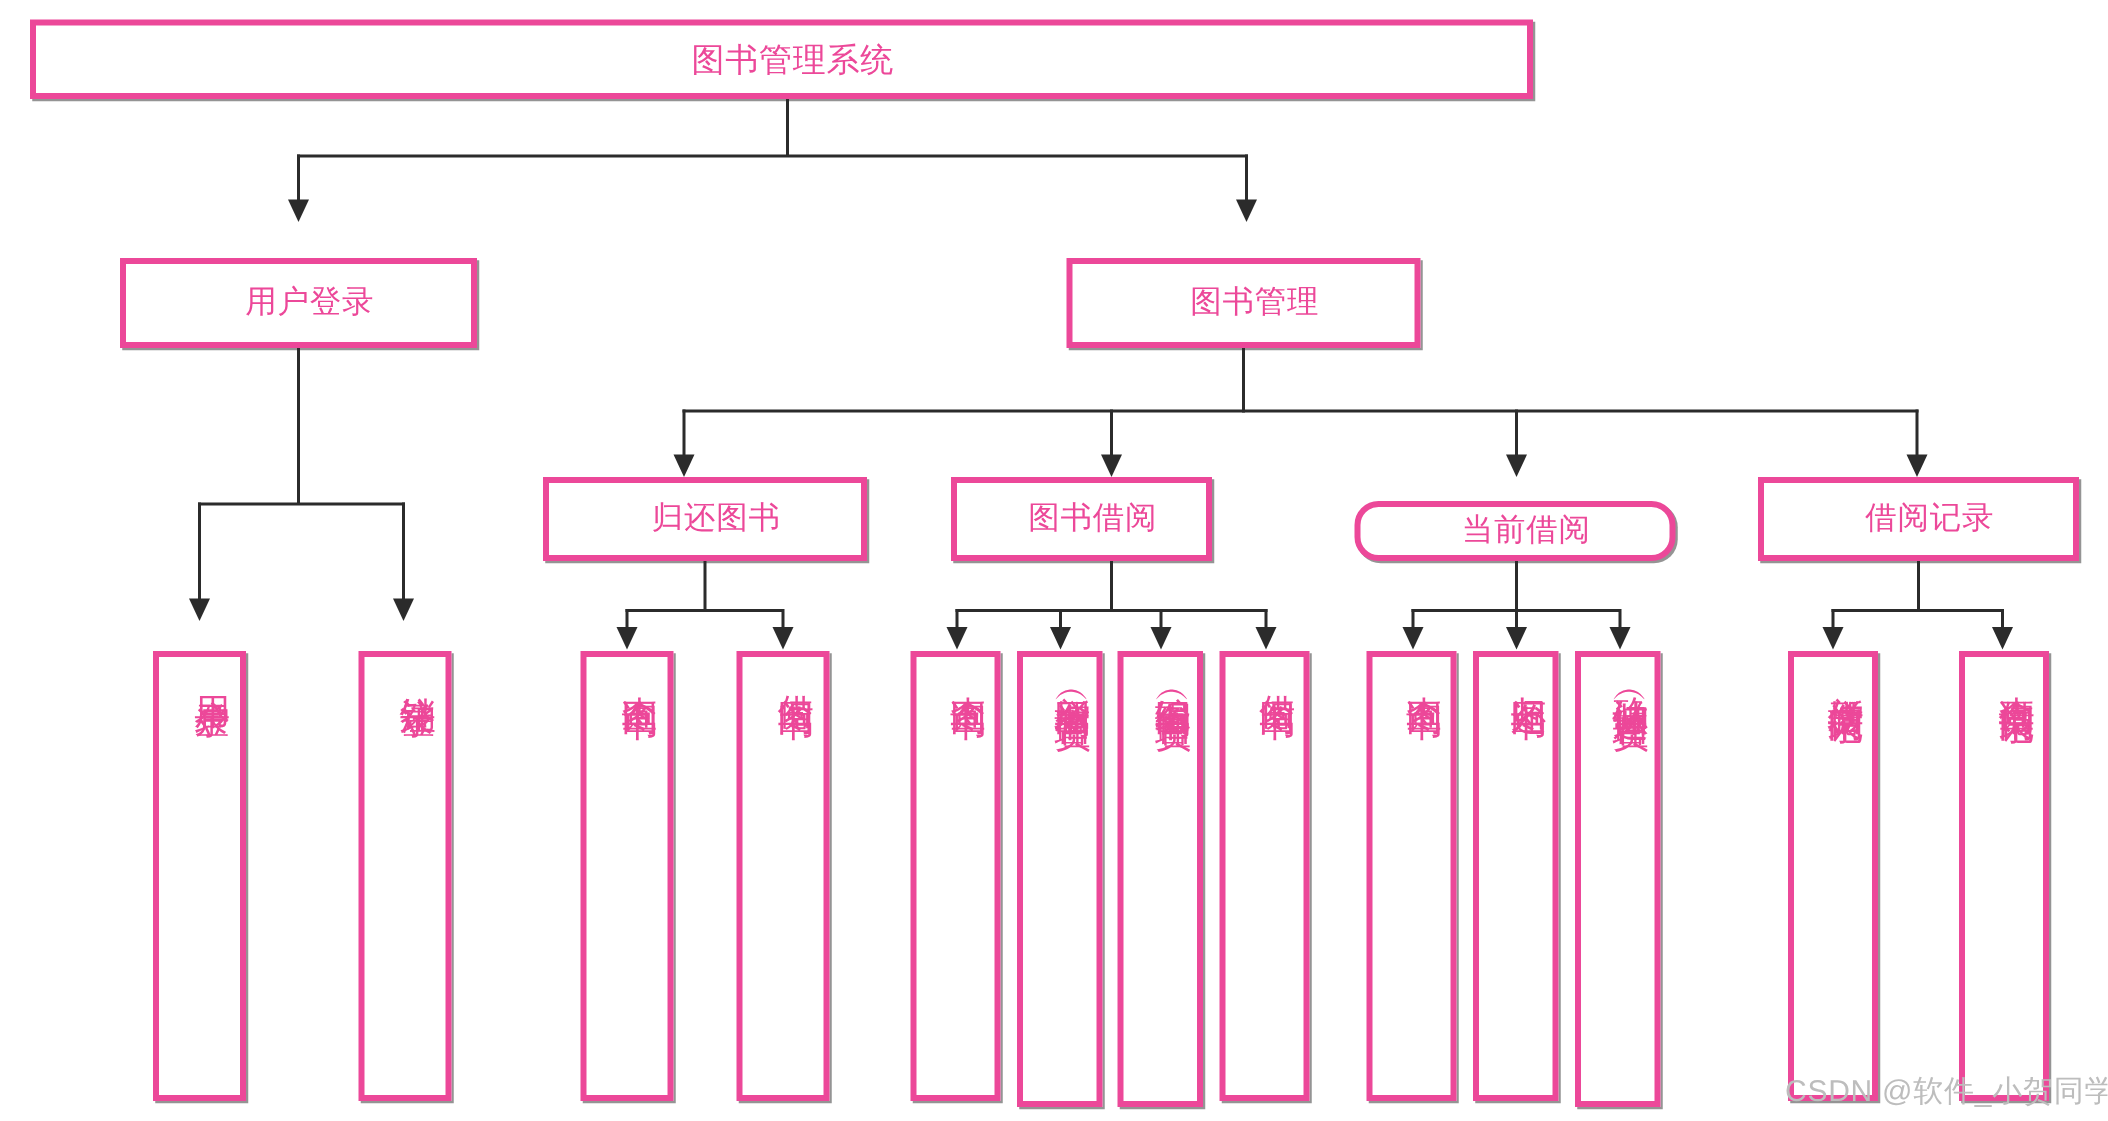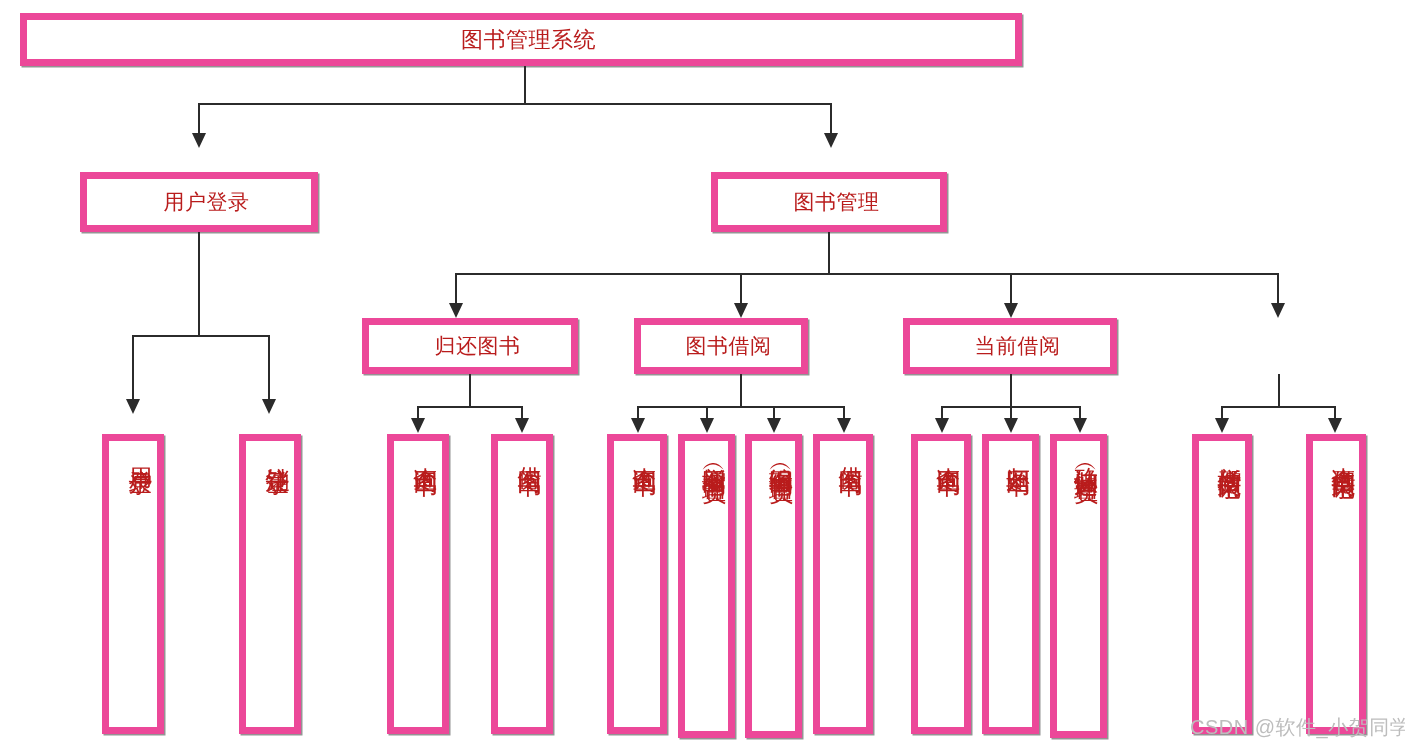--- a/index.html
+++ b/index.html
@@ -13,25 +13,25 @@
     width:1405px;
     height:747px;
     background:#ffffff;
     overflow:hidden;
   }
   
   .node{
     position:absolute;
     box-sizing:border-box;
     background:#ffffff;
-    border:7px solid #ec4899;
+    border:4px solid #ec4899;
     display:flex;
     align-items:center;
     justify-content:center;
-    color:#b91c1c;
+    color:#ec4899;
     box-shadow:1.5px 1.5px 0 rgba(60,60,60,.55);
     padding-left:15px;
   }
   .node .label{
     display:block;
     white-space:nowrap;
     line-height:1.18;
     letter-spacing:.5px;
   }
   
@@ -122,22 +122,25 @@
   <div class="arrow" style="left:734px;top:303px;"></div>
   <div class="arrow" style="left:1004px;top:303px;"></div>
   <div class="arrow" style="left:1271px;top:303px;"></div>
 
   <div class="node h" style="left:362px;top:318px;width:216px;height:56px;">
     <span class="label">归还图书</span>
   </div>
   <div class="node h" style="left:634px;top:318px;width:174px;height:56px;">
     <span class="label">图书借阅</span>
   </div>
-  <div class="node h" style="left:903px;top:318px;width:214px;height:56px;">
+  <div class="node h" style="left:903px;top:334px;width:214px;height:40px;border-radius:16px;">
     <span class="label">当前借阅</span>
+  </div>
+  <div class="node h" style="left:1172px;top:318px;width:214px;height:56px;">
+    <span class="label">借阅记录</span>
   </div>
 
   <div class="ln v" style="left:469px;top:374px;height:34px;"></div>
   <div class="ln h" style="left:417px;top:406px;width:105px;"></div>
   <div class="ln v" style="left:417px;top:406px;height:15px;"></div>
   <div class="ln v" style="left:521px;top:406px;height:15px;"></div>
   <div class="arrow" style="left:411px;top:418px;"></div>
   <div class="arrow" style="left:515px;top:418px;"></div>
 
   <div class="ln v" style="left:740px;top:374px;height:34px;"></div>

